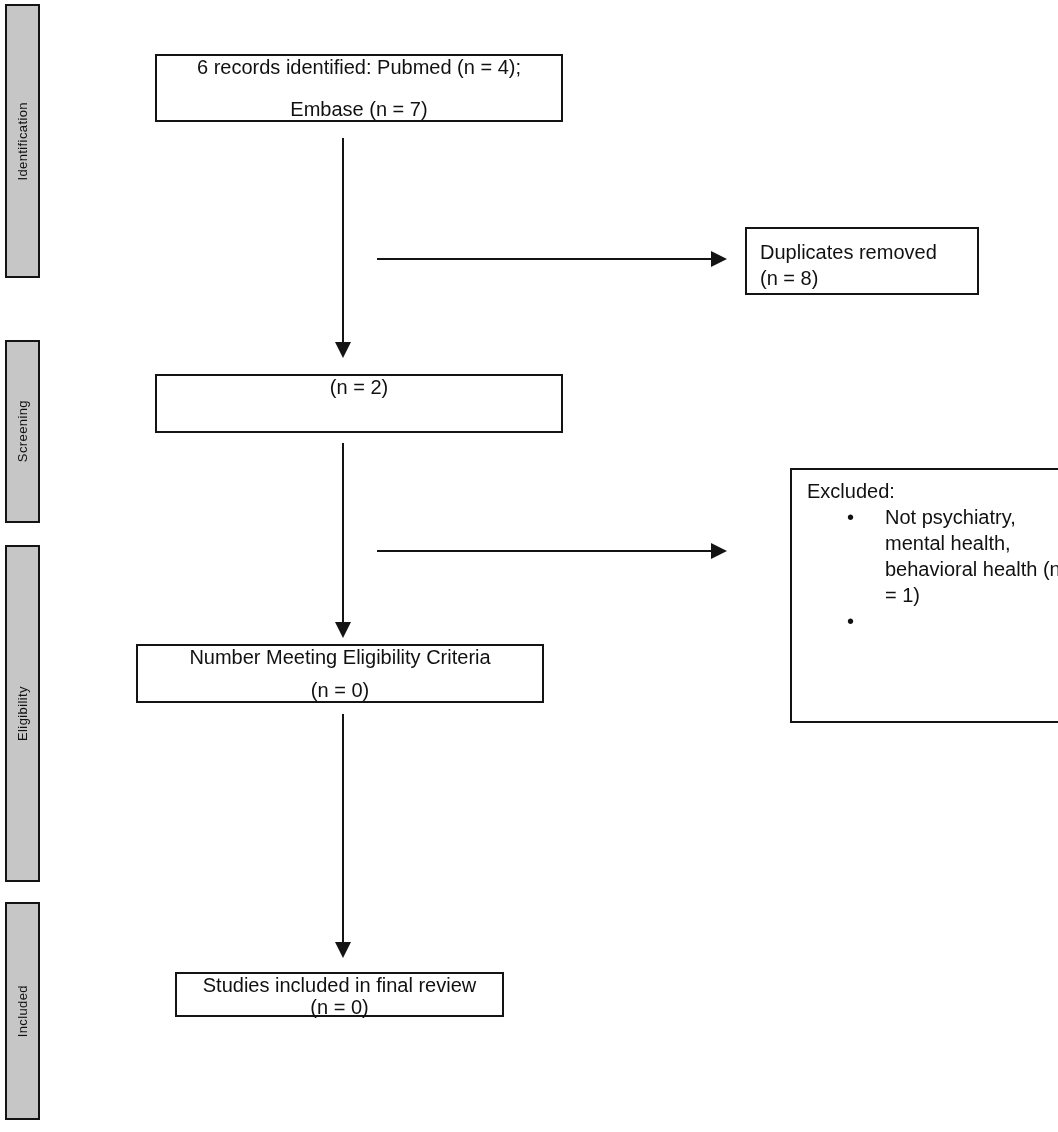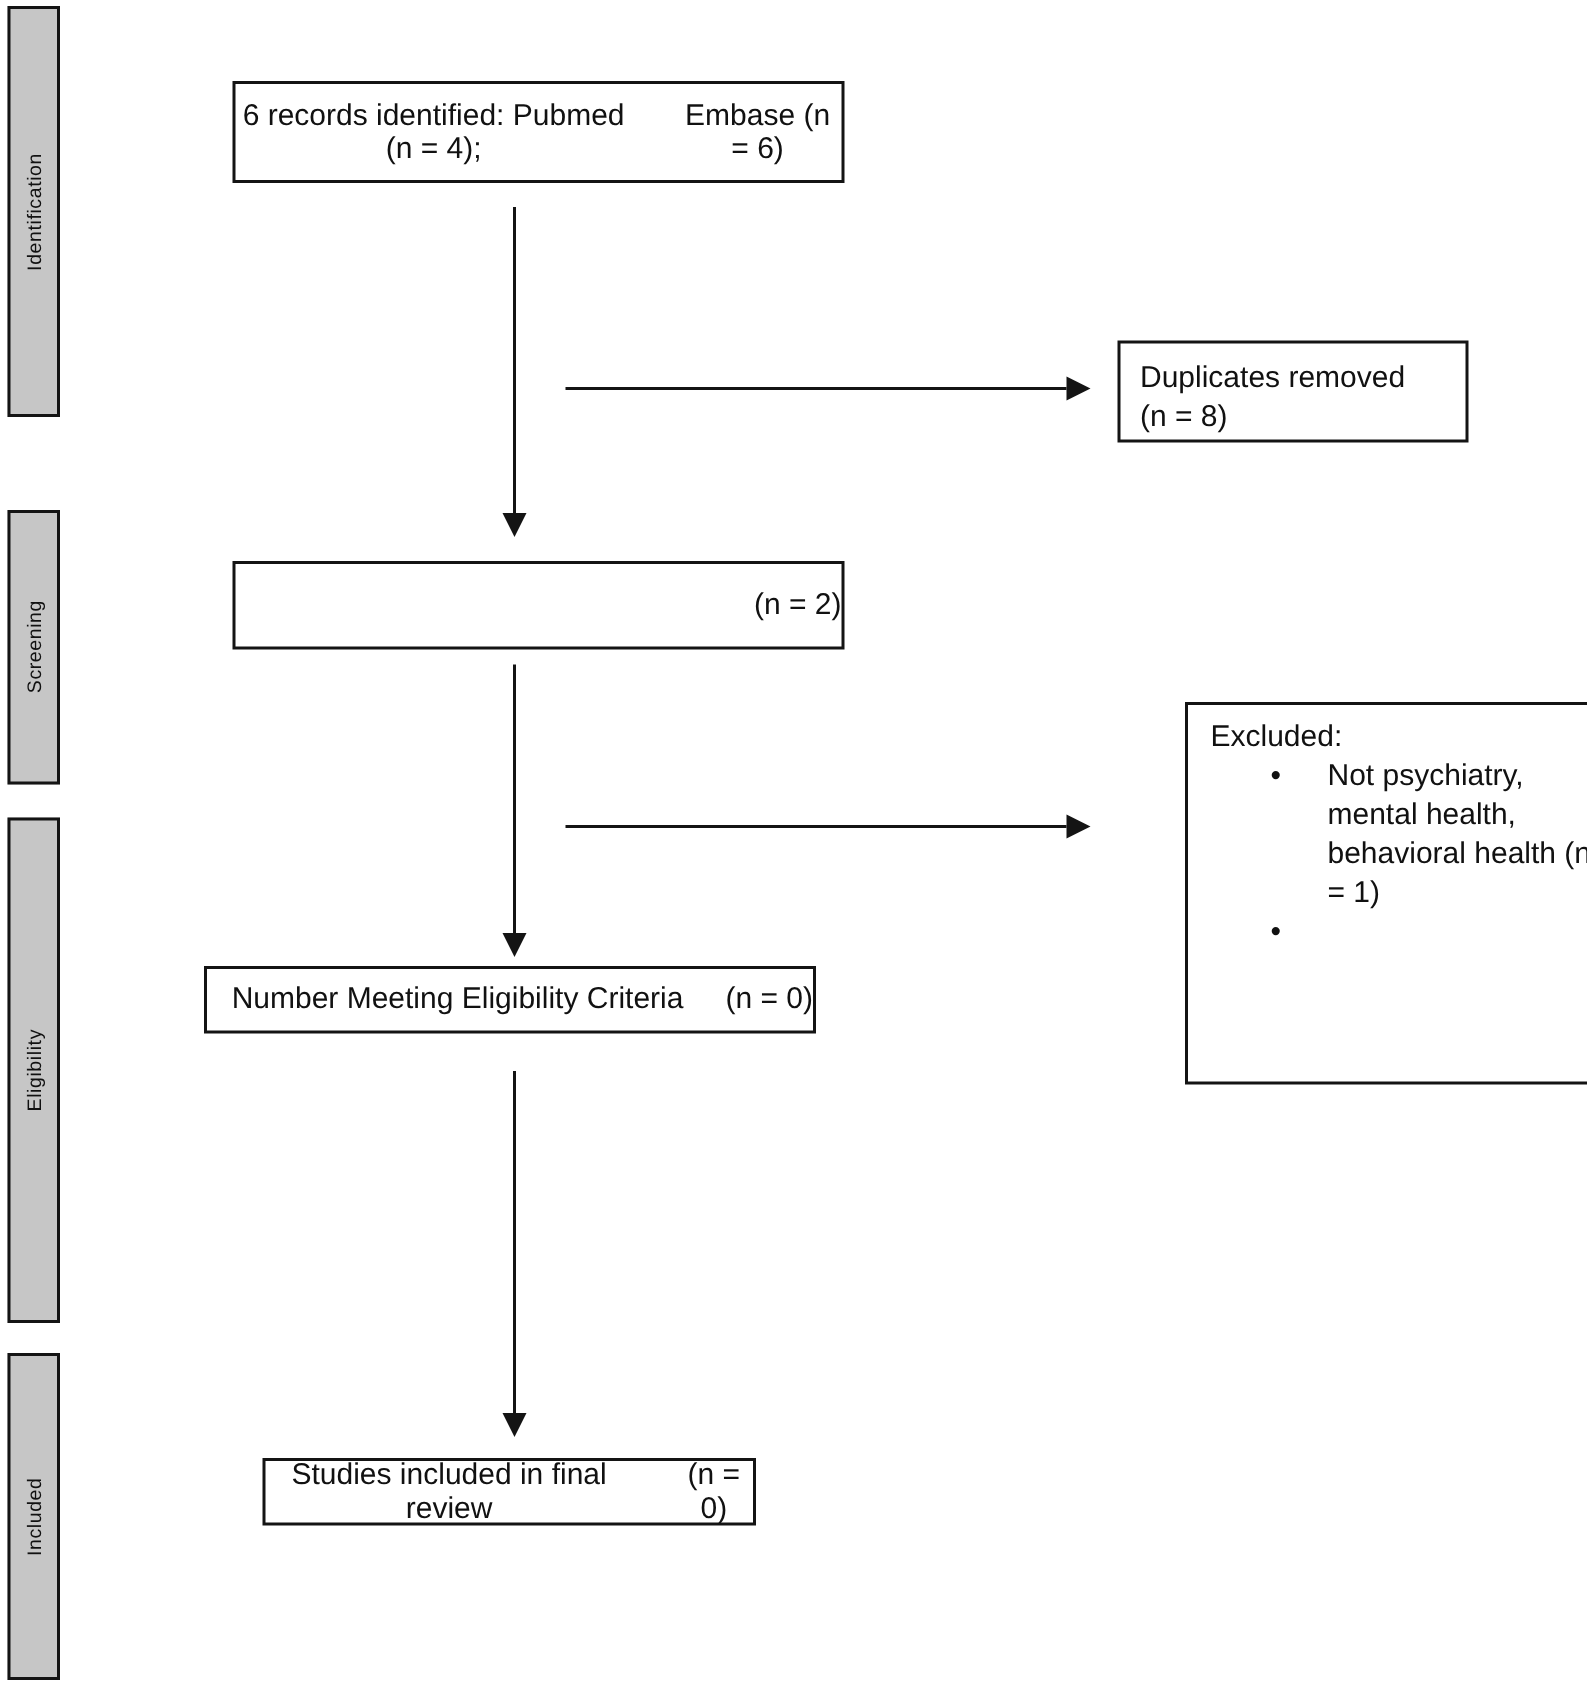--- a/index.html
+++ b/index.html
@@ -42,32 +42,31 @@
   .box {
     position: absolute;
     border: 2px solid #141414;
     box-sizing: border-box;
     background: #ffffff;
     font-size: 20px;
     color: #111111;
   }
   .flow-box {
     display: flex;
-    flex-direction: row;
+    flex-direction: column;
     align-items: center;
-    justify-content: flex-end;
+    justify-content: space-between;
     text-align: center;
     line-height: 1.12;
-    gap: 28px;
   }
   .side-box { line-height: 1.3; }
 
   #box-identified  { left: 155px; top: 54px;  width: 408px; height: 68px; }
   #box-screening   { left: 155px; top: 374px; width: 408px; height: 59px; }
-  #box-eligibility { left: 136px; top: 644px; width: 408px; height: 45px; }
+  #box-eligibility { left: 136px; top: 644px; width: 408px; height: 59px; }
   #box-included    { left: 175px; top: 972px; width: 329px; height: 45px; }
 
   #box-duplicates {
     left: 745px; top: 227px; width: 234px; height: 68px;
     padding: 10px 22px 0 13px;
   }
   #box-excluded {
     left: 743px; top: 468px; width: 282px; height: 255px;
     padding: 8px 6px 0 15px;
     margin-left: 47px;
@@ -133,21 +132,21 @@
   </div>
   <div class="stage" id="stage-eligibility">
     <span class="stage-label">Eligibility</span>
   </div>
   <div class="stage" id="stage-included">
     <span class="stage-label">Included</span>
   </div>
 
   <div class="box flow-box" id="box-identified">
     <div>6 records identified: Pubmed (n = 4);</div>
-    <div>Embase (n = 6)</div>
+    <div>Embase (n = 7)</div>
   </div>
 
   <div class="box flow-box" id="box-screening">
     <div>(n = 2)</div>
   </div>
 
   <div class="box flow-box" id="box-eligibility">
     <div>Number Meeting Eligibility Criteria</div>
     <div>(n = 0)</div>
   </div>

